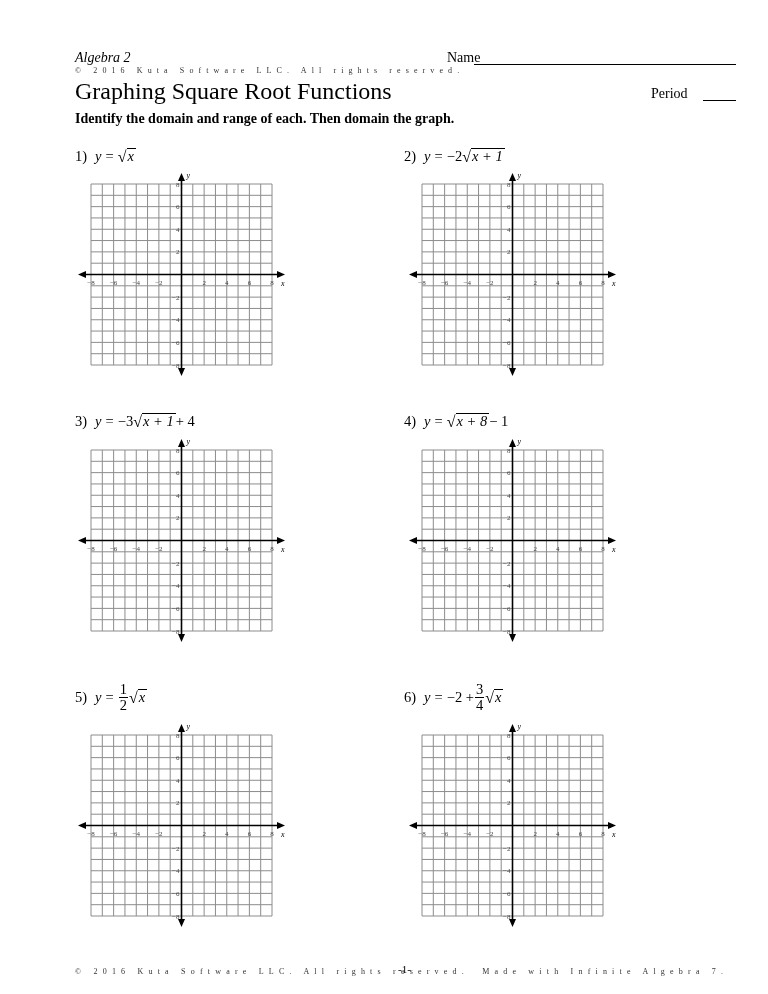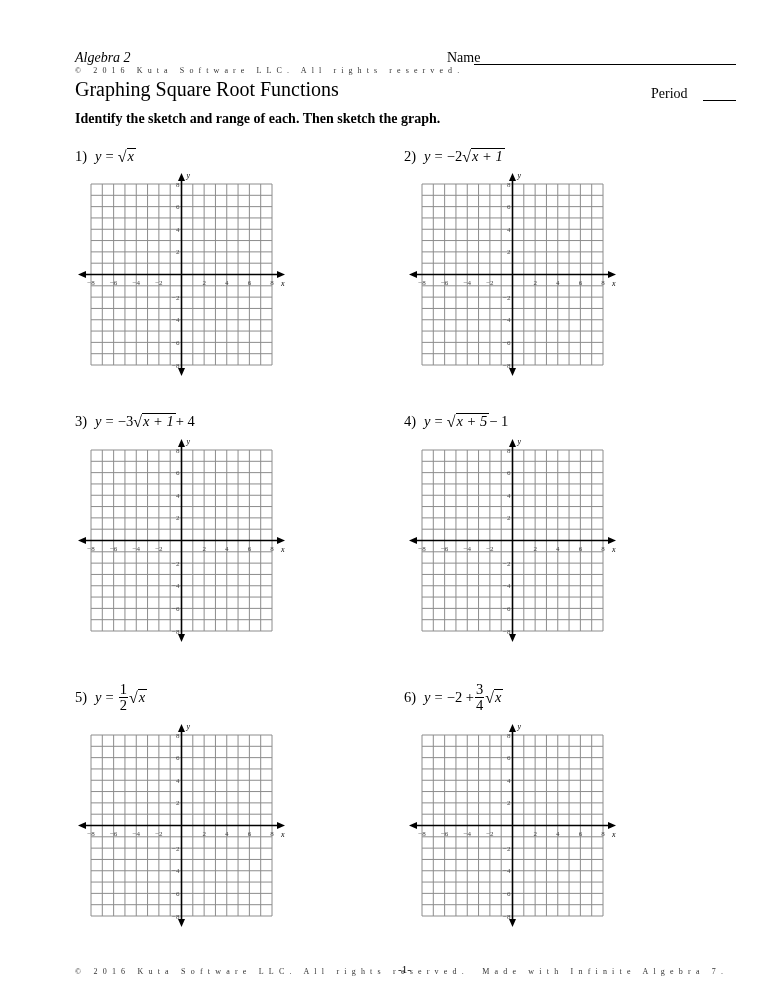--- a/index.html
+++ b/index.html
@@ -2,21 +2,21 @@
 <html><head>
 <meta charset="utf-8">
 <style>
   html, body { margin:0; padding:0; background:#ffffff; }
   body { width:768px; height:994px; position:relative; overflow:hidden; font-family:"Liberation Serif", serif; color:#000; }
   .abs { position:absolute; }
   .course { left:75px; top:50px; font-size:14px;font-style:italic; }
   .name-label { left:447px; top:50px; font-size:14px; }
   .name-line { left:474px; top:64px; width:262px; border-bottom:1px solid #000; }
   .copyright { left:75px; top:66px; font-size:8px; letter-spacing:5.1px; color:#333; white-space:nowrap; }
-  .title { left:75px; top:78px; font-size:20px; }
+  .title { left:75px; top:78px; font-size:24px; }
   .period-label { left:651px; top:86px; font-size:14px; }
   .period-line { left:703px; top:100px; width:33px; border-bottom:1px solid #000; }
   .instructions { left:75px; top:111px; font-size:14px; font-weight:bold; }
   .problem { font-size:14.5px; white-space:nowrap; display:flex; align-items:center; }
   .problem .num { margin-right:8px; }
   .problem i { font-style:italic; }
   .sqrt { display:inline-flex; align-items:flex-end; }
   .sqrt .rad { font-size:16px; line-height:1; }
   .sqrt .radicand { border-top:1px solid #000; padding:0 2px 0 1px; line-height:1.1; }
   .frac { display:inline-flex; flex-direction:column; align-items:center; margin:0 1px; vertical-align:middle; line-height:1.05; }
@@ -29,21 +29,21 @@
 </head>
 <body>
 
 <div class="abs course">Algebra 2</div>
 <div class="abs name-label">Name</div>
 <div class="abs name-line"></div>
 <div class="abs copyright">© 2016 Kuta Software LLC. All rights reserved.</div>
 <div class="abs title">Graphing Square Root Functions</div>
 <div class="abs period-label">Period</div>
 <div class="abs period-line"></div>
-<div class="abs instructions">Identify the sketch and range of each.  Then sketch the graph.</div>
+<div class="abs instructions">Identify the domain and range of each.  Then domain the graph.</div>
 
 <div id="problems">
     <div class="abs problem" style="left: 75px; top: 148px;">
       <span class="num">1)</span>
       <i>y</i>
       <span style="margin:0 4px">=</span>
       <span></span>
       <span></span>
       <span class="sqrt">
         <span class="rad">√</span>
@@ -262,21 +262,21 @@
       </svg>
     </div>
     <div class="abs problem" style="left: 404px; top: 413px;">
       <span class="num">4)</span>
       <i>y</i>
       <span style="margin:0 4px">=</span>
       <span></span>
       <span></span>
       <span class="sqrt">
         <span class="rad">√</span>
-        <i class="radicand">x + 5</i>
+        <i class="radicand">x + 8</i>
       </span>
       <span> − 1</span>
     </div>
     <div class="graph" style="left: 422px; top: 450px;">
       <svg width="181" height="181">
         <line x1="0.00" y1="0" x2="0.00" y2="181" stroke="#8c8c8c" stroke-width="1"></line>
         <line x1="0" y1="0.00" x2="181" y2="0.00" stroke="#8c8c8c" stroke-width="1"></line>
         <line x1="11.31" y1="0" x2="11.31" y2="181" stroke="#8c8c8c" stroke-width="1"></line>
         <line x1="0" y1="11.31" x2="181" y2="11.31" stroke="#8c8c8c" stroke-width="1"></line>
         <line x1="22.63" y1="0" x2="22.63" y2="181" stroke="#8c8c8c" stroke-width="1"></line>

